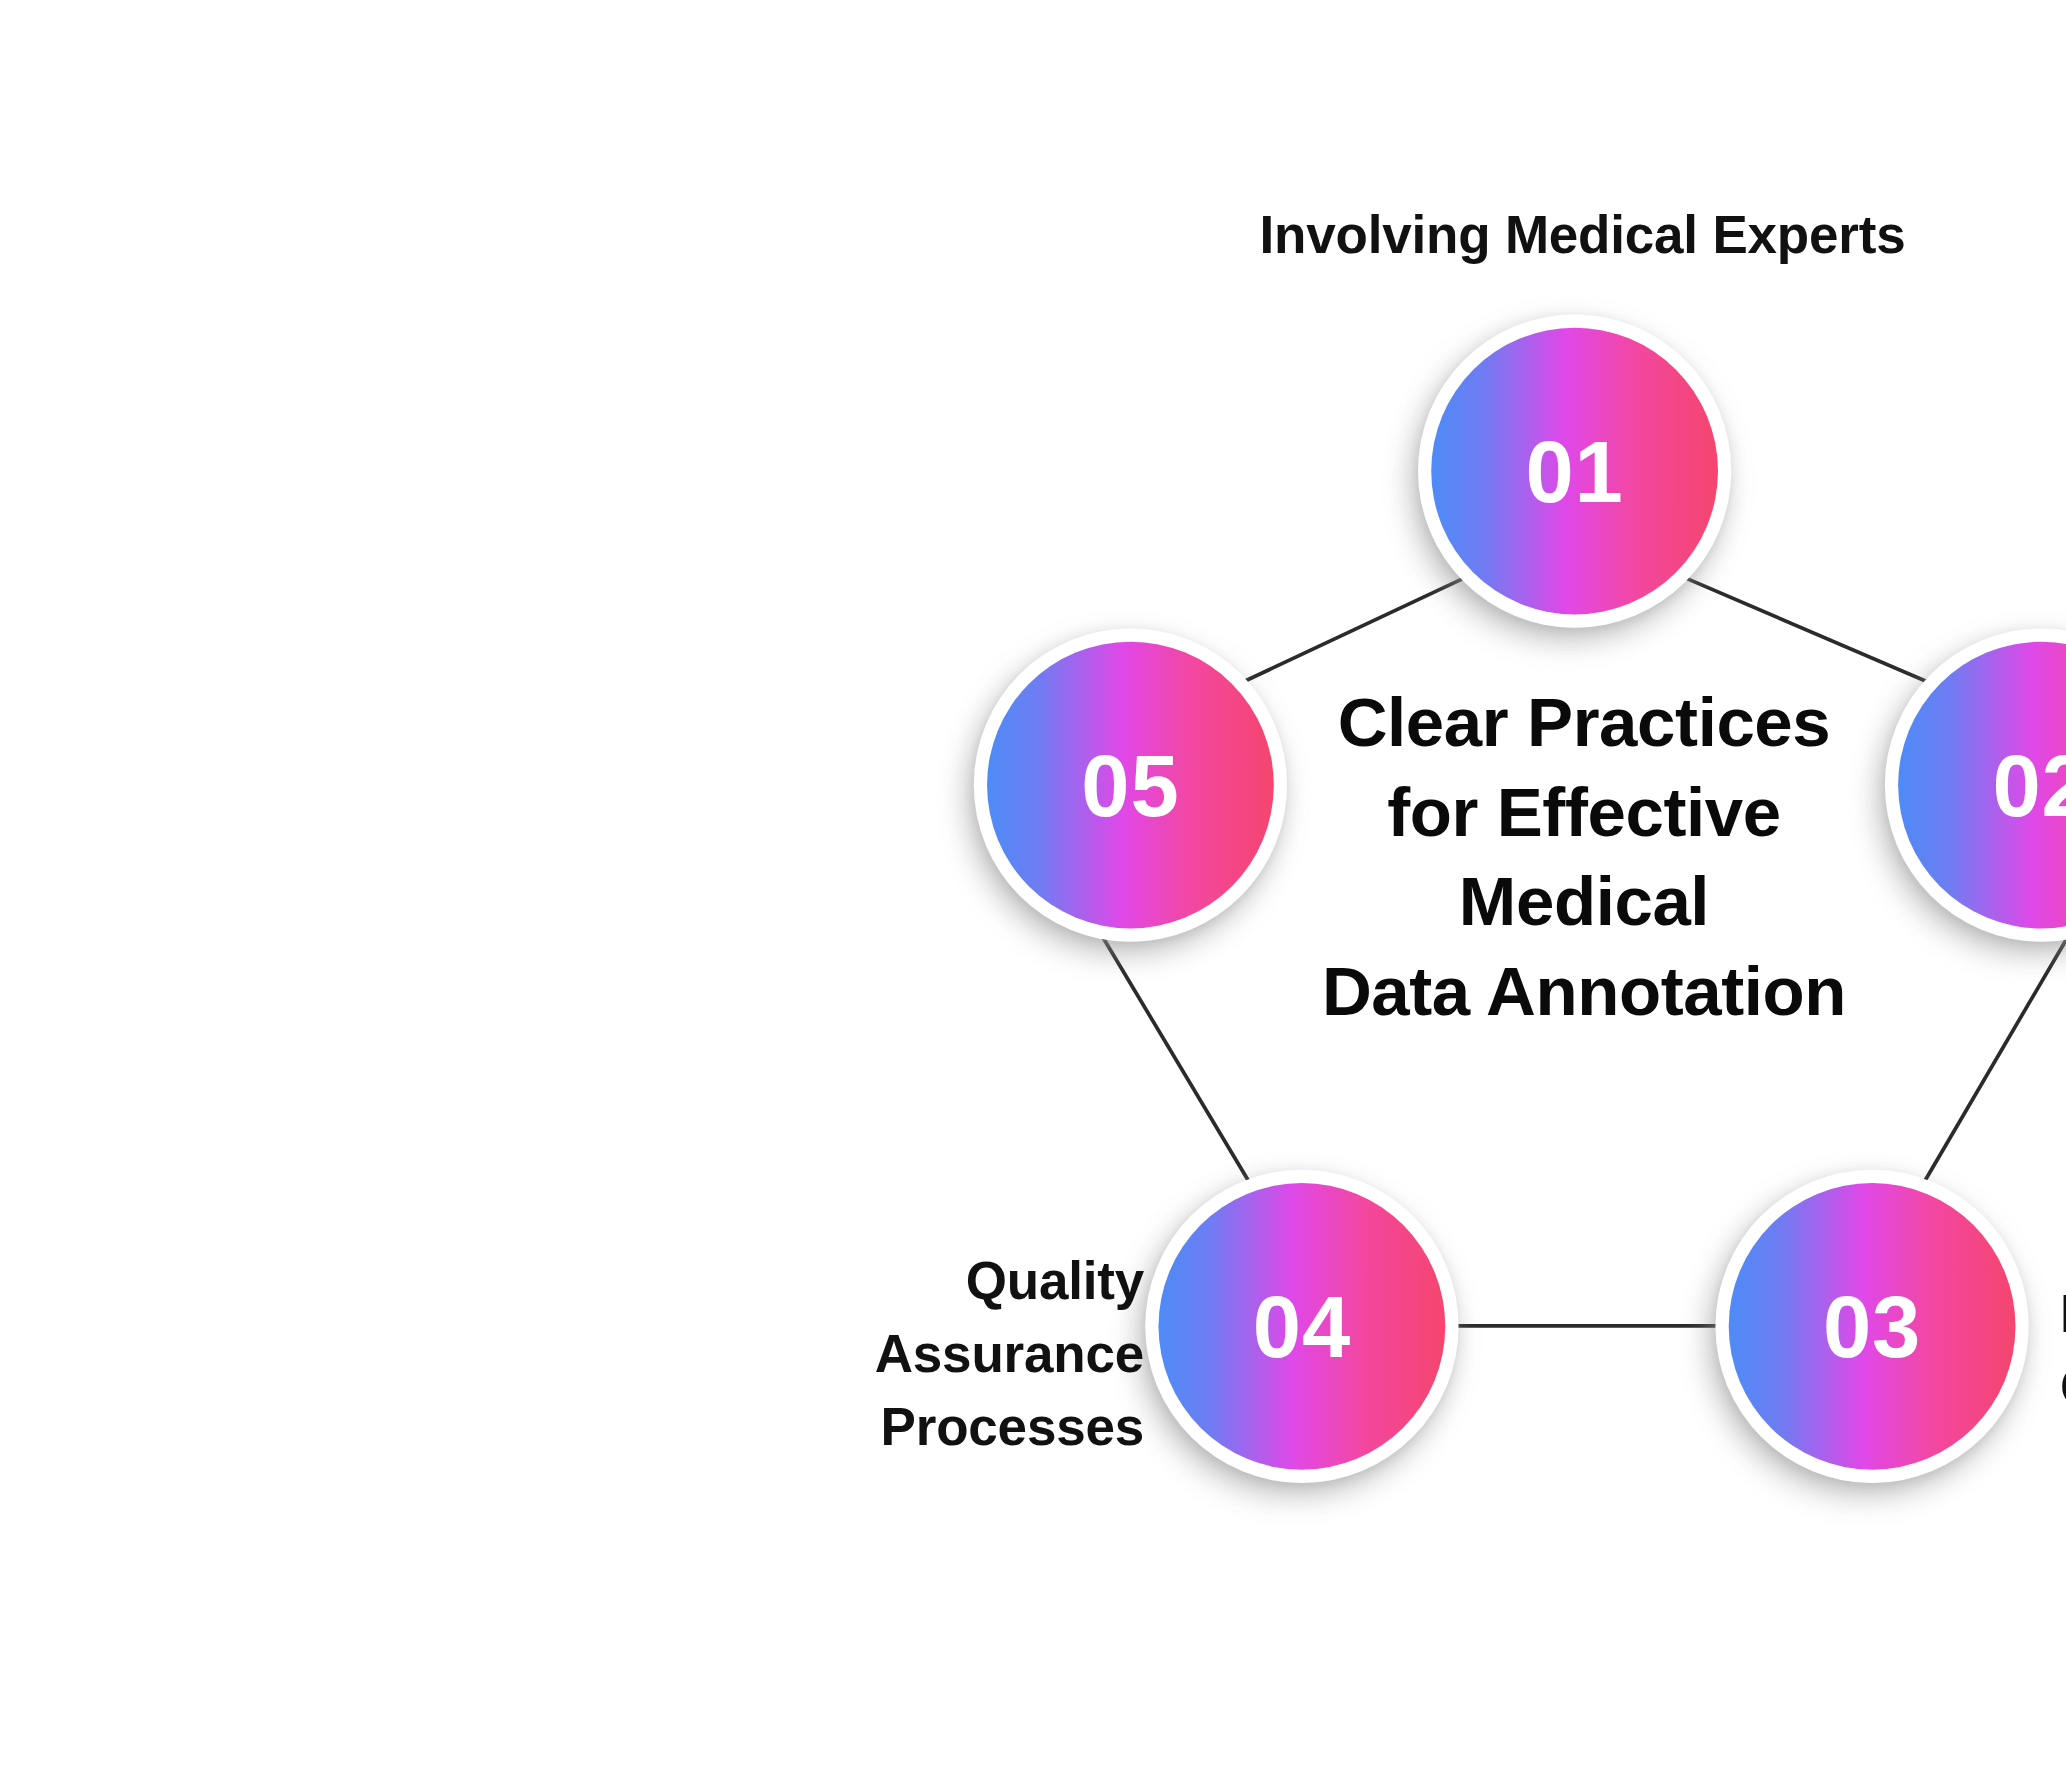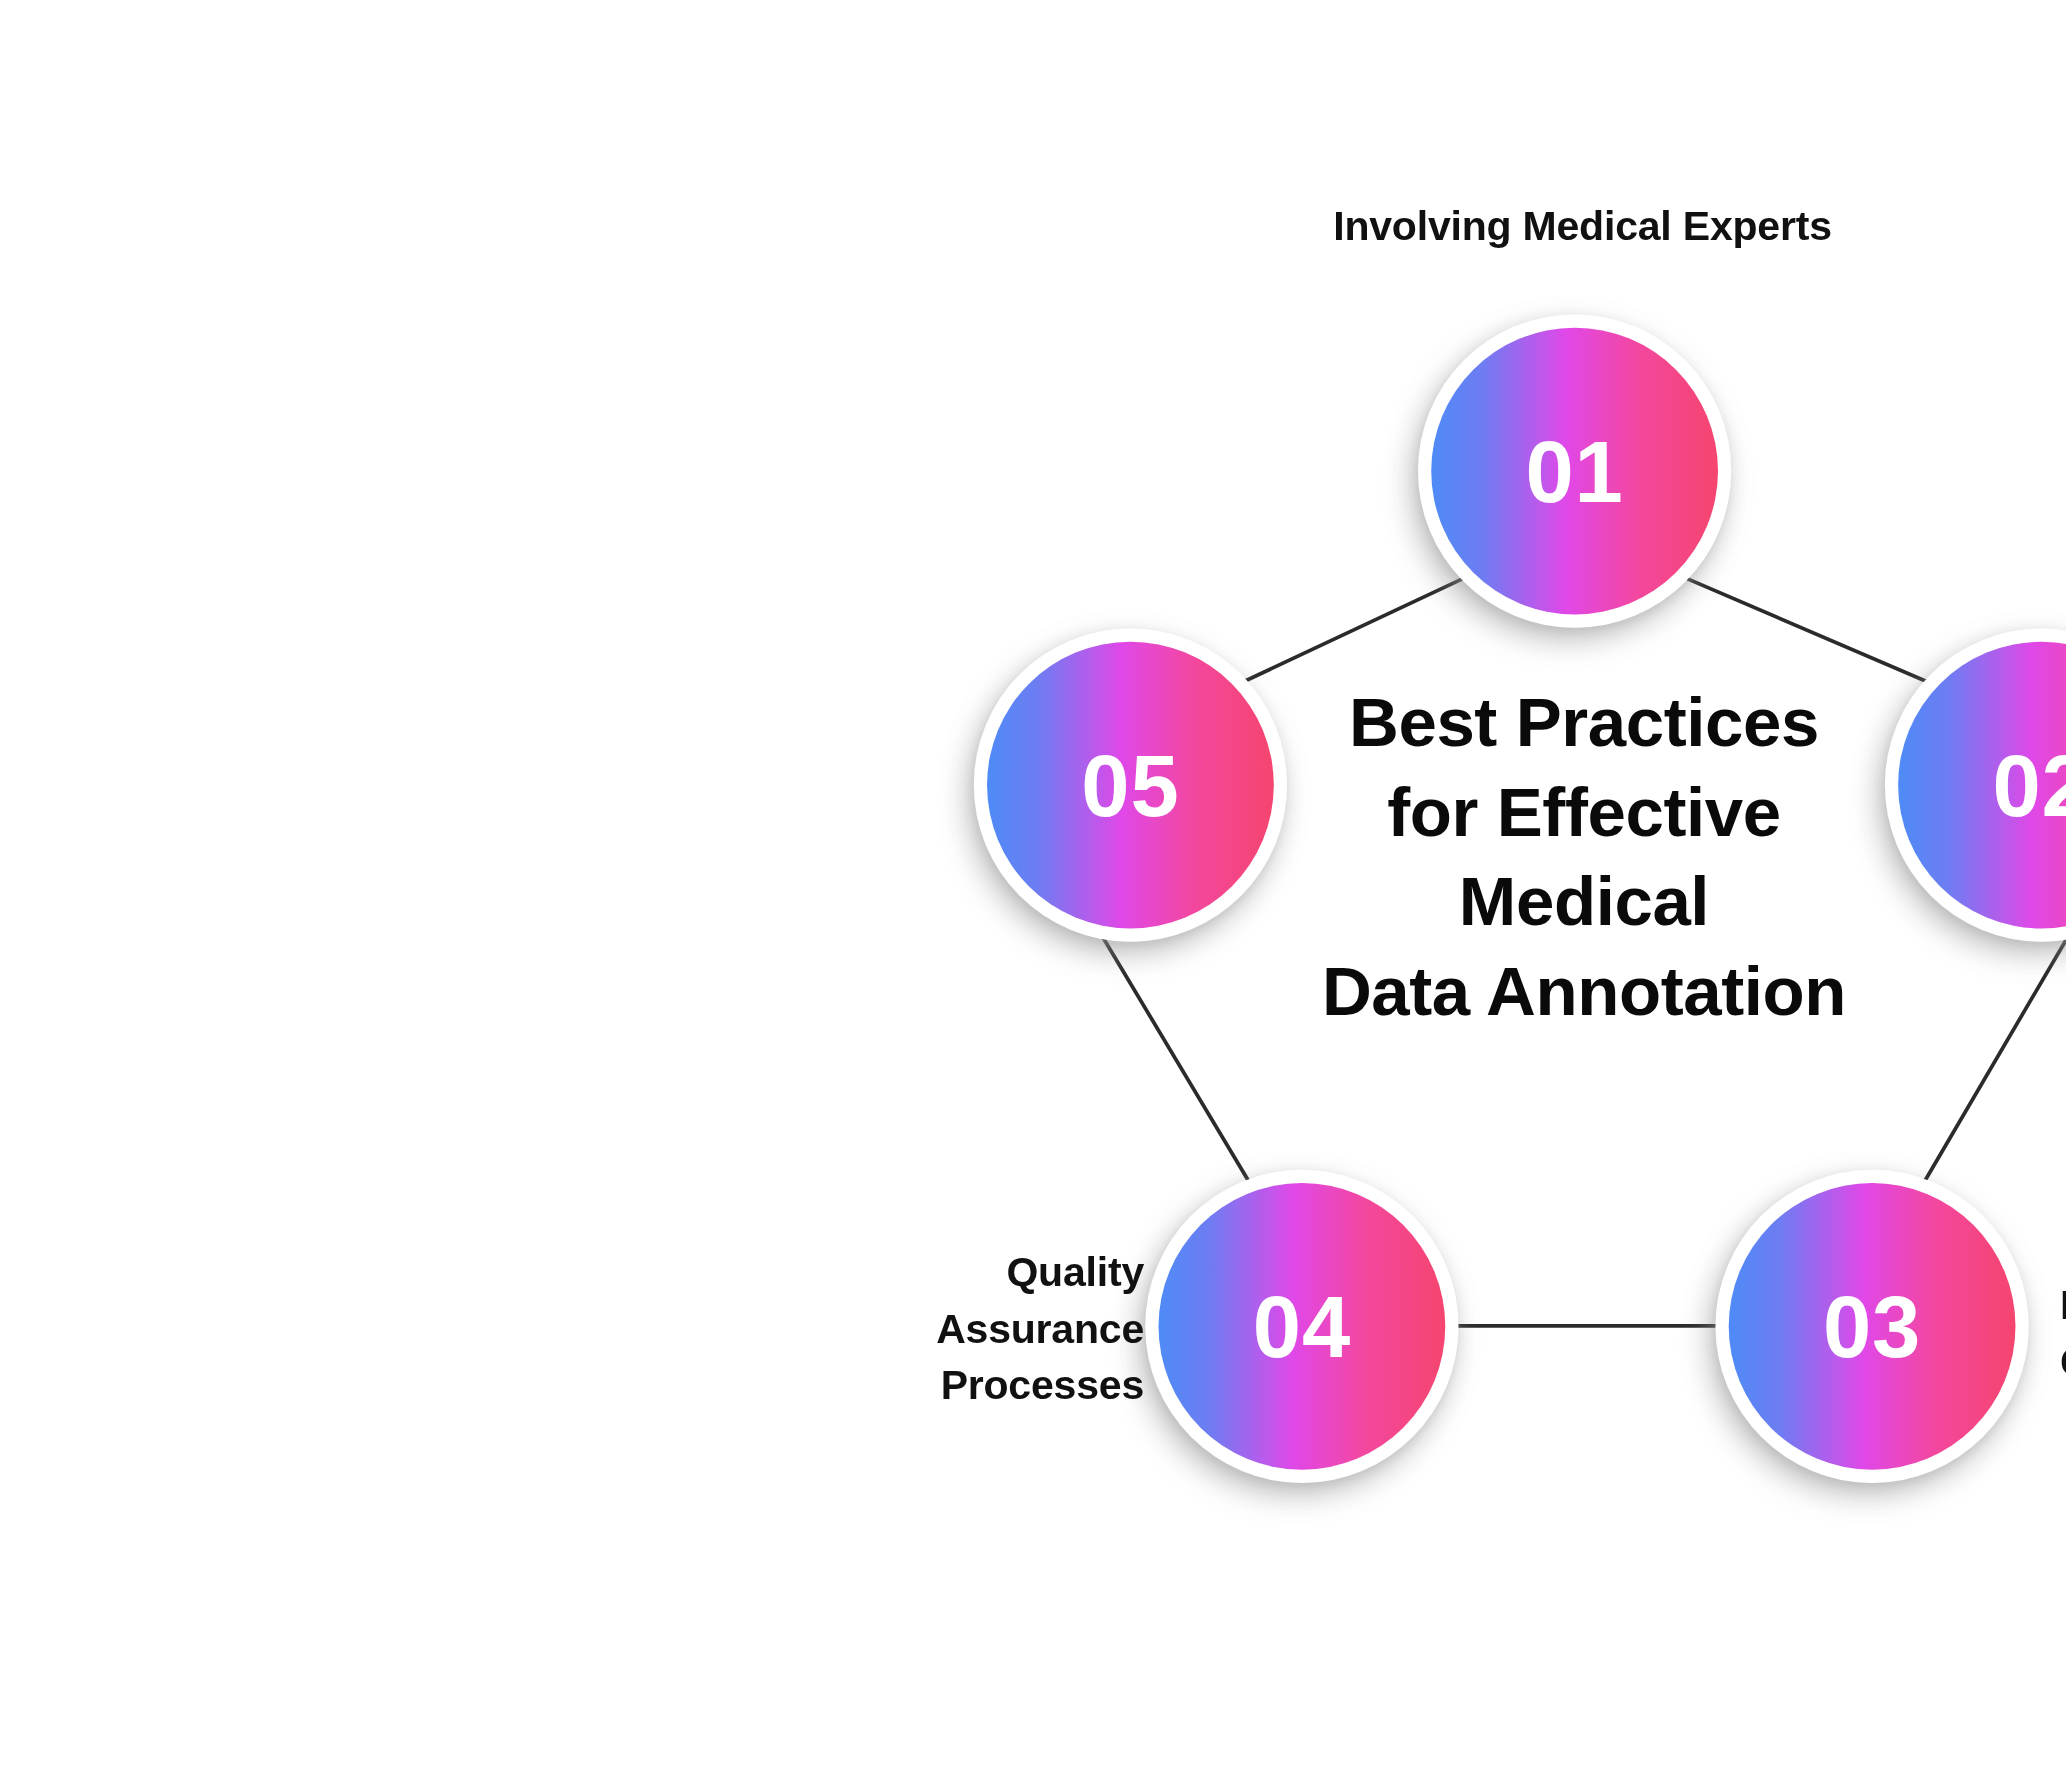--- a/index.html
+++ b/index.html
@@ -10,21 +10,21 @@
     background:#ffffff;
   }
   #stage{position:relative;width:3174px;height:1785px;background:#ffffff;}
   #diagram{position:absolute;left:0;top:0;width:3174px;height:1785px;}
 
   
   .label{
     position:absolute;
     color:#111111;
     font-weight:700;
-    font-size:41px;
+    font-size:53px;
     line-height:1.38;
     letter-spacing:-0.2px;
     white-space:pre-line;
   }
   .label.top    { left:1190px; top:198px;  width:785px; text-align:center; }
   .label.bright { left:2060px; top:1277px; width:702px; text-align:left;  }
   .label.bleft  { left:537px; top:1244px; width:607px; text-align:right; }
   .label.left   { left:438px; top:740px; width:500px; text-align:right; }
 
   
@@ -97,21 +97,21 @@
 
       <g>
         <circle cx="2735" cy="1900" r="379" fill="#FFFFFF" filter="url(#softShadow)"></circle>
         <circle cx="2735" cy="1900" r="347" fill="url(#circleGrad)"></circle>
         <text x="2735" y="1900" fill="#FFFFFF" font-family="Liberation Sans, sans-serif" font-size="210" font-weight="700" text-anchor="middle" dominant-baseline="central" letter-spacing="2">05</text>
       </g>
 
     </g>
   </svg>
 
-  <div id="center-title">Best Practices
+  <div id="center-title">Clear Practices
 for Effective
 Medical
 Data Annotation</div>
 
   <div class="label top">Involving Medical Experts</div>
 
   <div class="label bright">Establishing
 Clear Guidelines</div>
   <div class="label bleft">Quality
 Assurance

